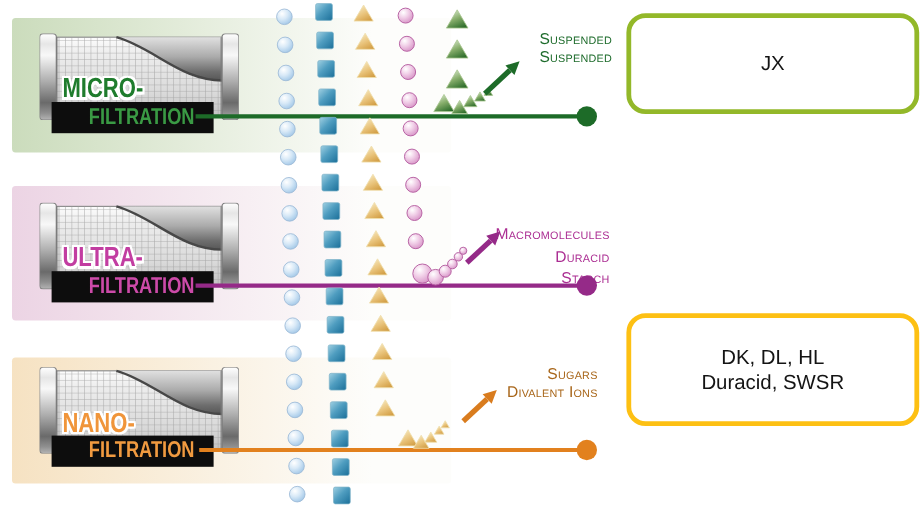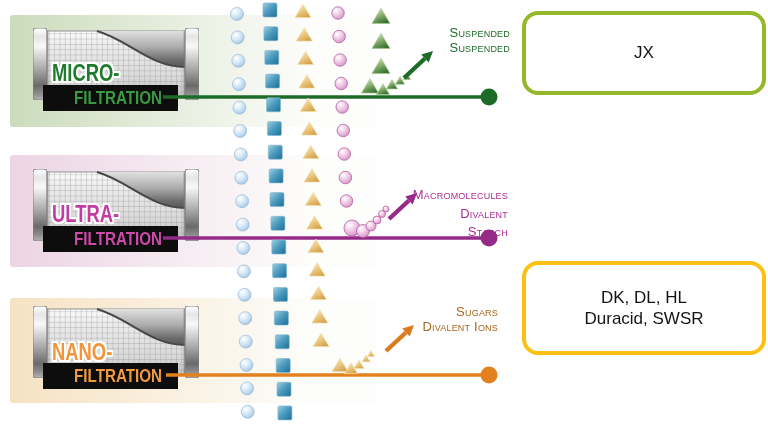--- a/index.html
+++ b/index.html
@@ -138,21 +138,21 @@
   <rect x="152" y="0" width="14" height="72" rx="3" fill="url(#cap1)" stroke="#808080"></rect>
   <rect x="13.5" y="3" width="2" height="66" fill="#777" opacity="0.5"></rect>
   <rect x="150.5" y="3" width="2" height="66" fill="#777" opacity="0.5"></rect>
 </svg></div>
     <div class="band-name n2" style="color: rgb(194, 61, 161);">ULTRA-</div>
     <div class="name-box f2">
       <span style="color: rgb(204, 74, 168);">FILTRATION</span>
     </div>
     <div class="reject rj2" style="color: rgb(171, 45, 146); margin-top: 24px;">
       <div>Macromolecules</div>
-      <div>Divalent</div>
+      <div>Duracid</div>
       <div>Starch</div>
     </div>
   </section>
 
   <section>
     <div class="band-bg bg3" style="background: linear-gradient(to right, rgb(246, 226, 194) 0%, rgb(253, 253, 251) 82%);"></div>
     <div class="cartridge c3"><svg width="166" height="72" viewBox="0 0 166 72" xmlns="http://www.w3.org/2000/svg">
   <defs>
     <linearGradient id="cap2" x1="0" y1="0" x2="0" y2="1">
       <stop offset="0" stop-color="#ffffff"></stop>

